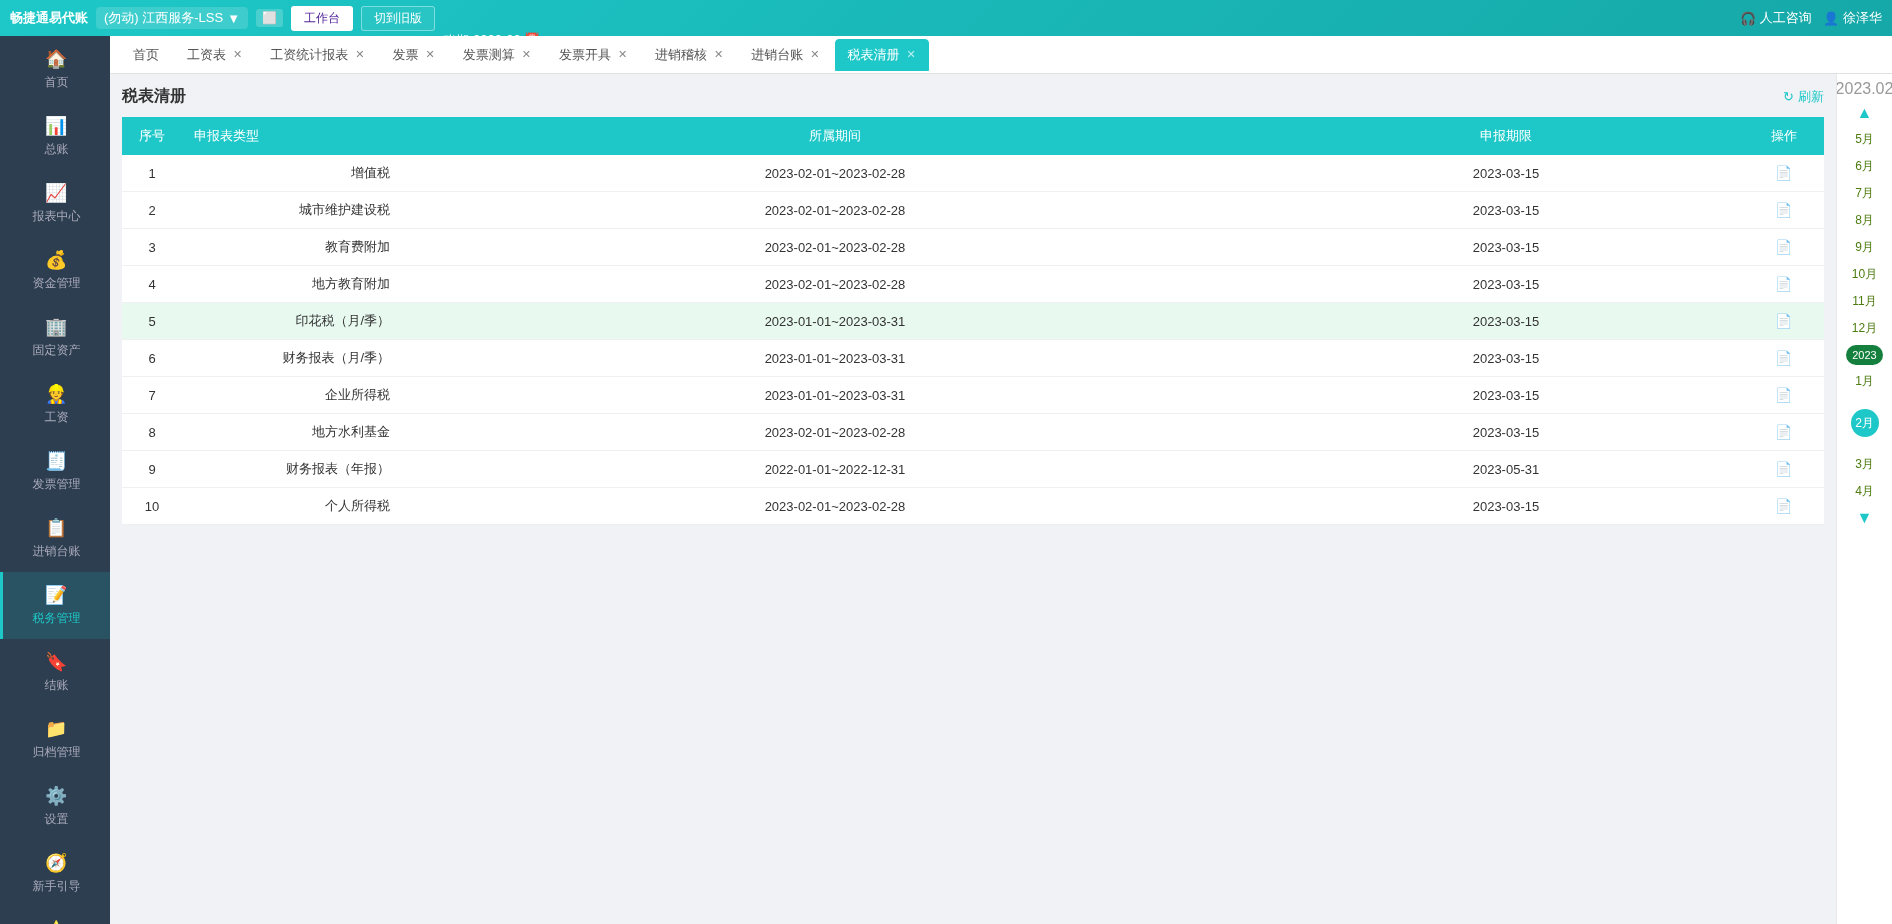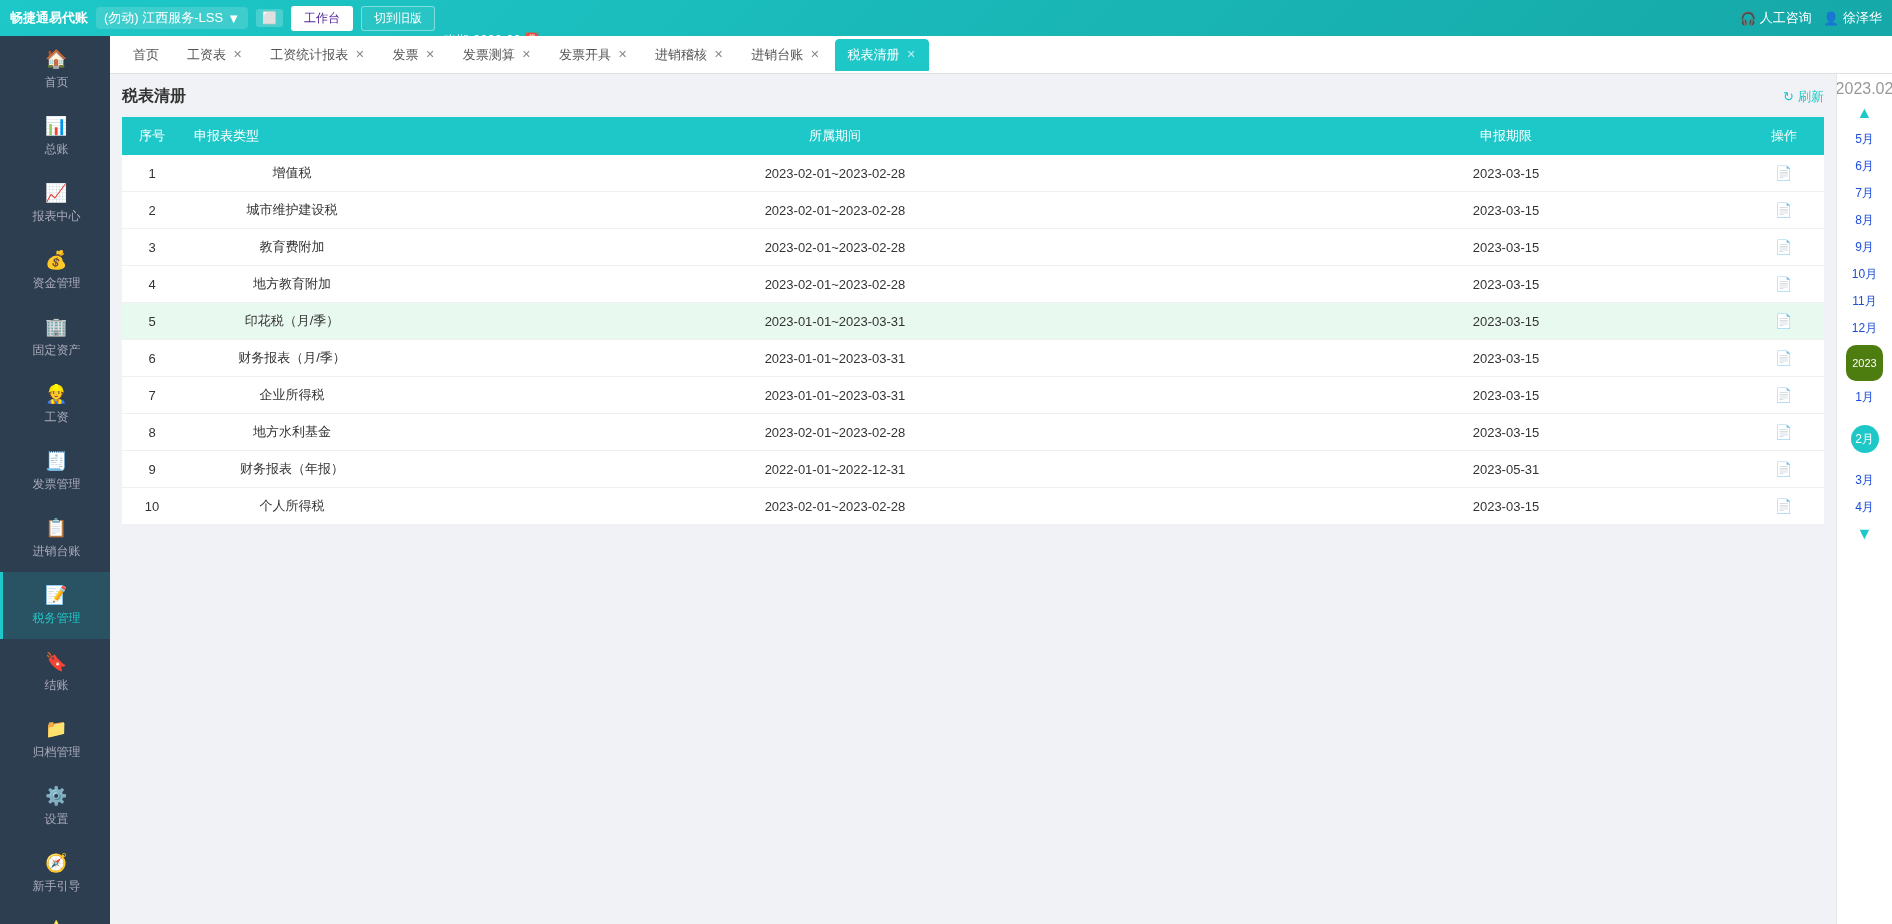--- a/index.html
+++ b/index.html
@@ -63,35 +63,35 @@
     .page-title { font-size: 16px; font-weight: bold; color: #333; }
     .refresh-btn { display: flex; align-items: center; gap: 4px; color: #1ec8c8; cursor: pointer; font-size: 13px; }
 
     
     .data-table { width: 100%; border-collapse: collapse; background: white; }
     .data-table thead tr { background: #1ec8c8; }
     .data-table thead th { color: white; padding: 10px 12px; text-align: center; font-weight: normal; font-size: 13px; }
     .data-table tbody tr { border-bottom: 1px solid #f0f0f0; }
     .data-table tbody tr.highlighted { background: #e8f9f0; }
     .data-table tbody td { padding: 9px 12px; text-align: center; color: #333; font-size: 13px; }
-    .data-table tbody td:nth-child(2) { text-align: center; }
+    .data-table tbody td:nth-child(2) { text-align: right; }
     .action-icon { color: #aaa; cursor: pointer; font-size: 14px; }
 
     
     .timeline-panel {
       width: 56px; background: white; border-left: 1px solid #e8e8e8;
       display: flex; flex-direction: column; align-items: center;
       padding: 4px 0; overflow-y: auto; flex-shrink: 0;
     }
     .timeline-year-badge {
-      background: #4d7c0f; color: white; font-size: 11px; border-radius: 10px;
-      padding: 12px 6px; margin: 3px 0; cursor: pointer; white-space: nowrap;
+      background: #15803d; color: white; font-size: 11px; border-radius: 10px;
+      padding: 4px 6px; margin: 3px 0; cursor: pointer; white-space: nowrap;
     }
     .timeline-month {
-      color: #1d4ed8; font-size: 12px; padding: 5px 4px; cursor: pointer; text-align: center; width: 100%;
+      color: #4d7c0f; font-size: 12px; padding: 5px 4px; cursor: pointer; text-align: center; width: 100%;
       display: flex; align-items: center; justify-content: center;
     }
     .timeline-month.active { background: #1ec8c8; color: white; border-radius: 50%; width: 28px; height: 28px; margin: 14px auto; padding: 0; }
     .timeline-up, .timeline-down {
       color: #1ec8c8; font-size: 16px; cursor: pointer; padding: 4px;
     }
     .timeline-label { font-size: 16px; color: #999; padding: 2px 0; }
   </style>
 </head>
 <body>

